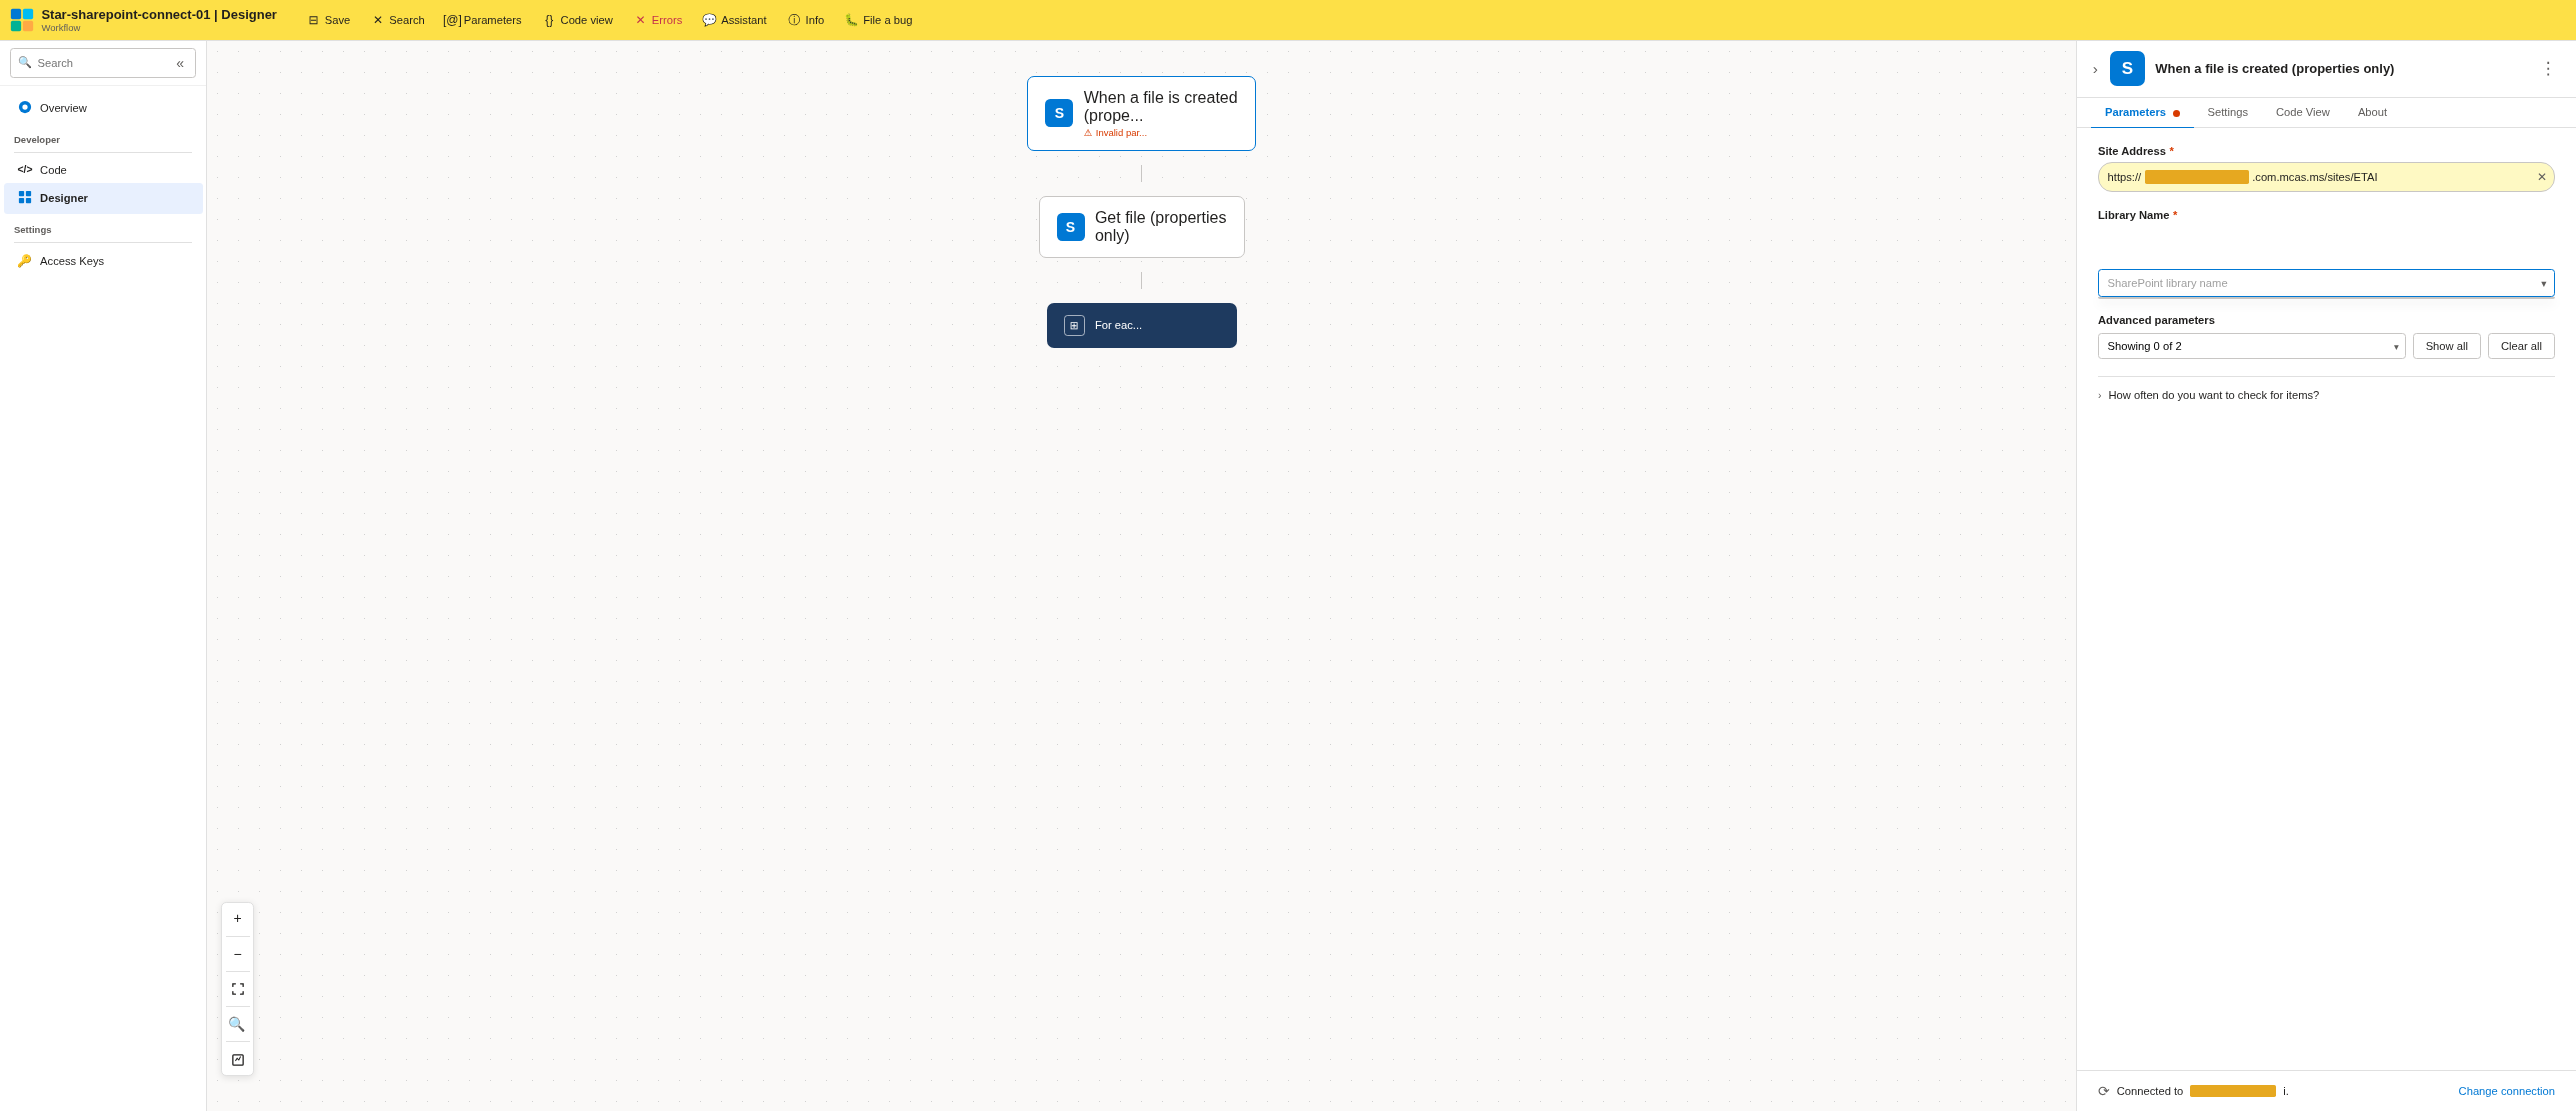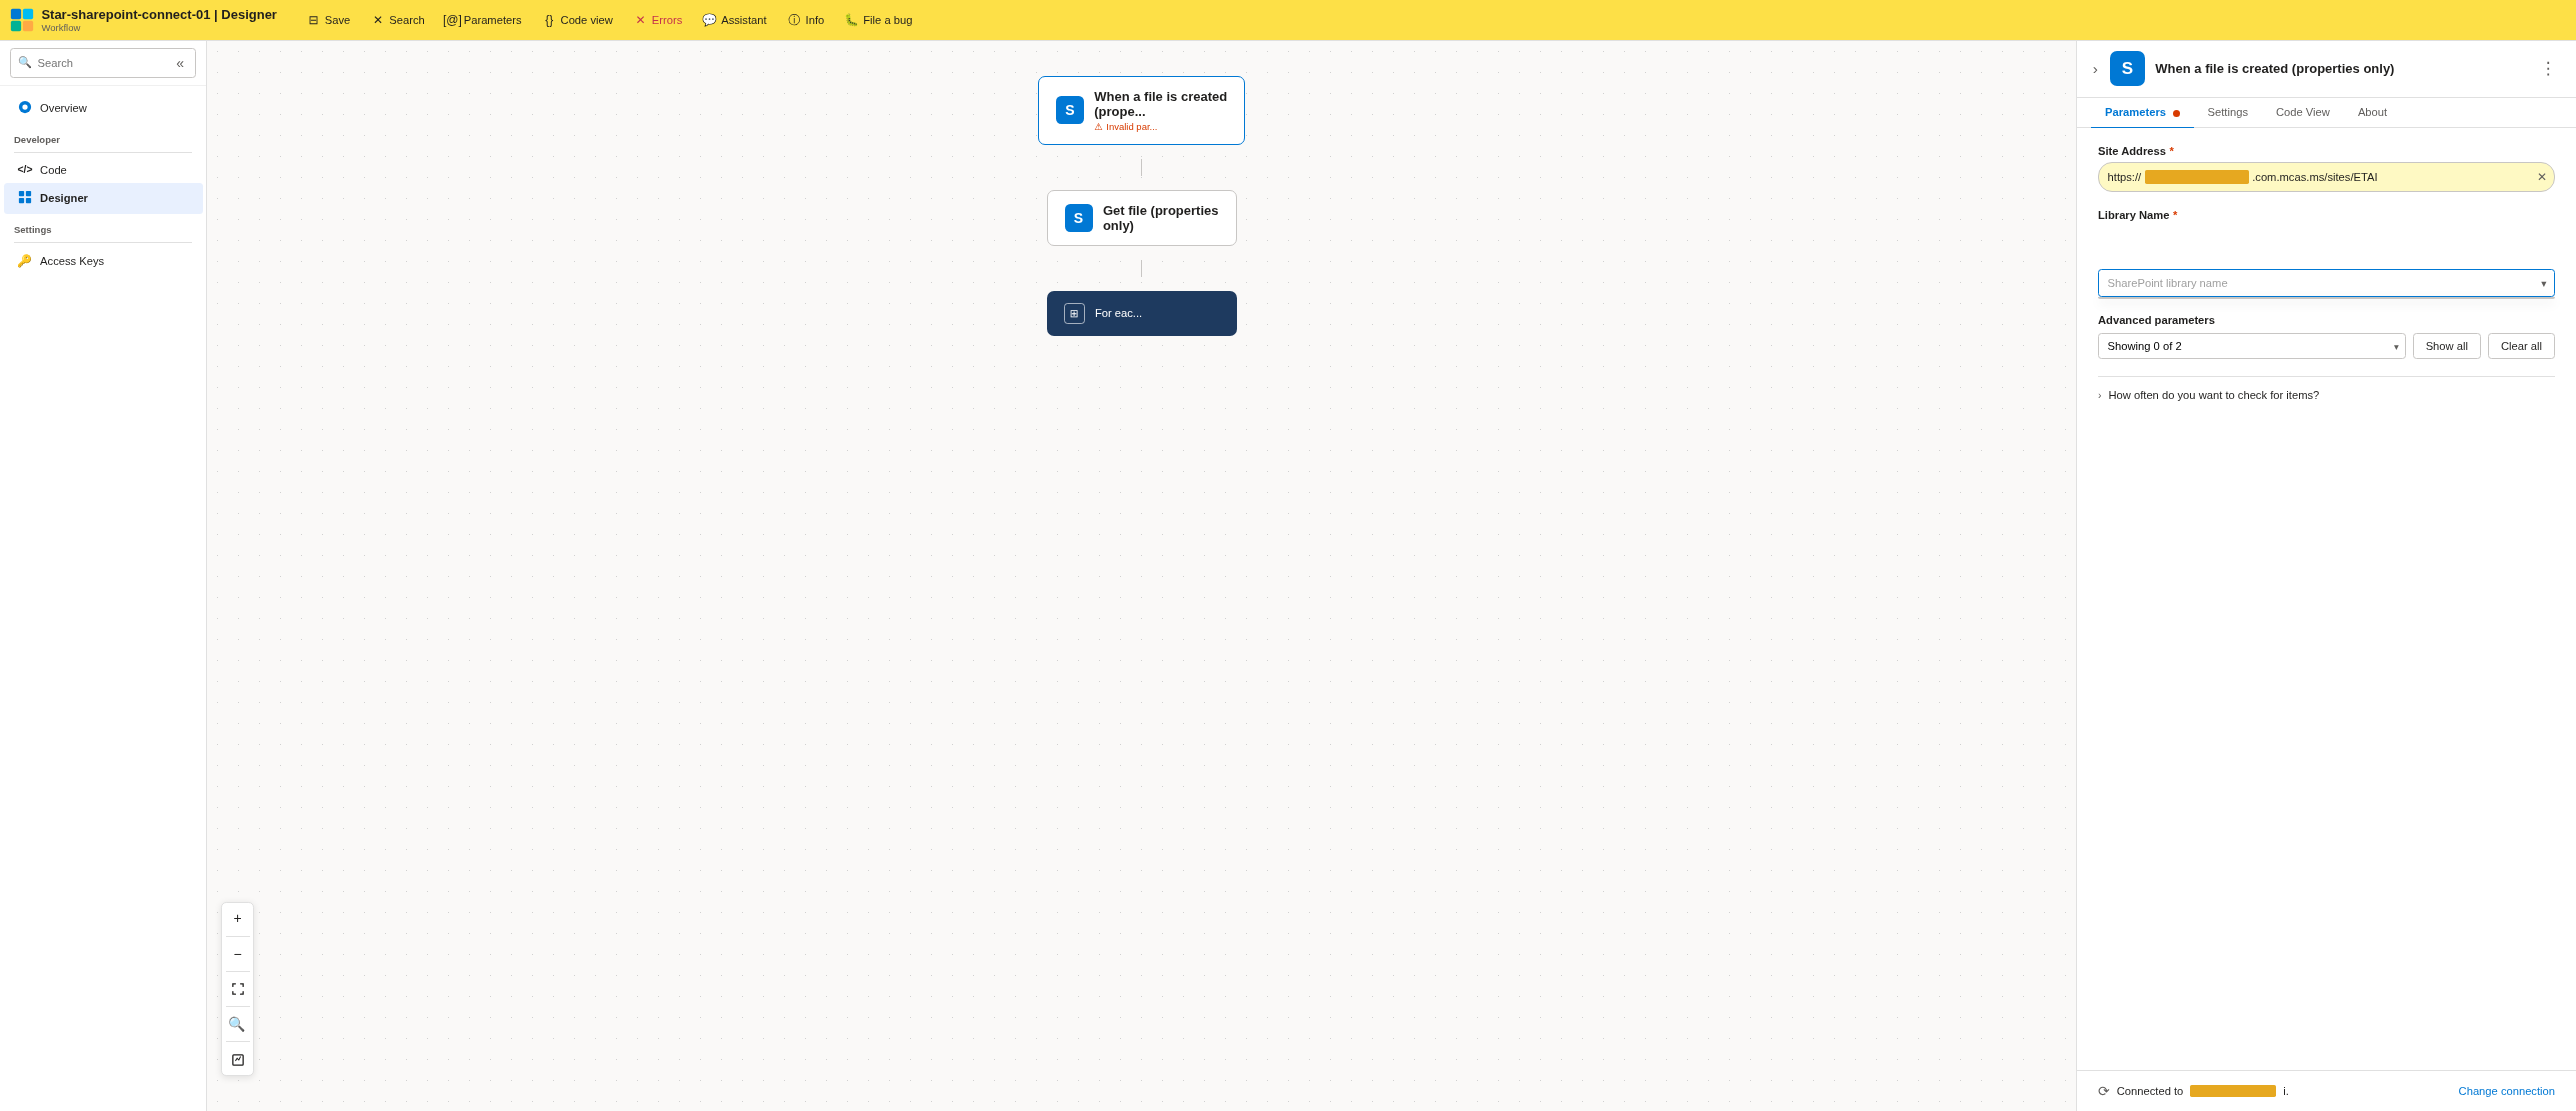--- a/index.html
+++ b/index.html
@@ -182,23 +182,23 @@
       background: #0078d4;
       border-radius: 5.2px;
       display: flex;
       align-items: center;
       justify-content: center;
       color: white;
       font-size: 14px;
       flex-shrink: 0;
     }
     .workflow-node-text {
-      font-size: 13px;
-      color: #201f1e;
-      font-weight: 700;
+      font-size: 16px;
+      color: #201f1e;
+      font-weight: 400;
     }
     .workflow-node-warning {
       font-size: 9.5px;
       color: #d83b01;
       display: flex;
       align-items: center;
       gap: 3.5px;
     }
     .workflow-node-content {
       display: flex;

